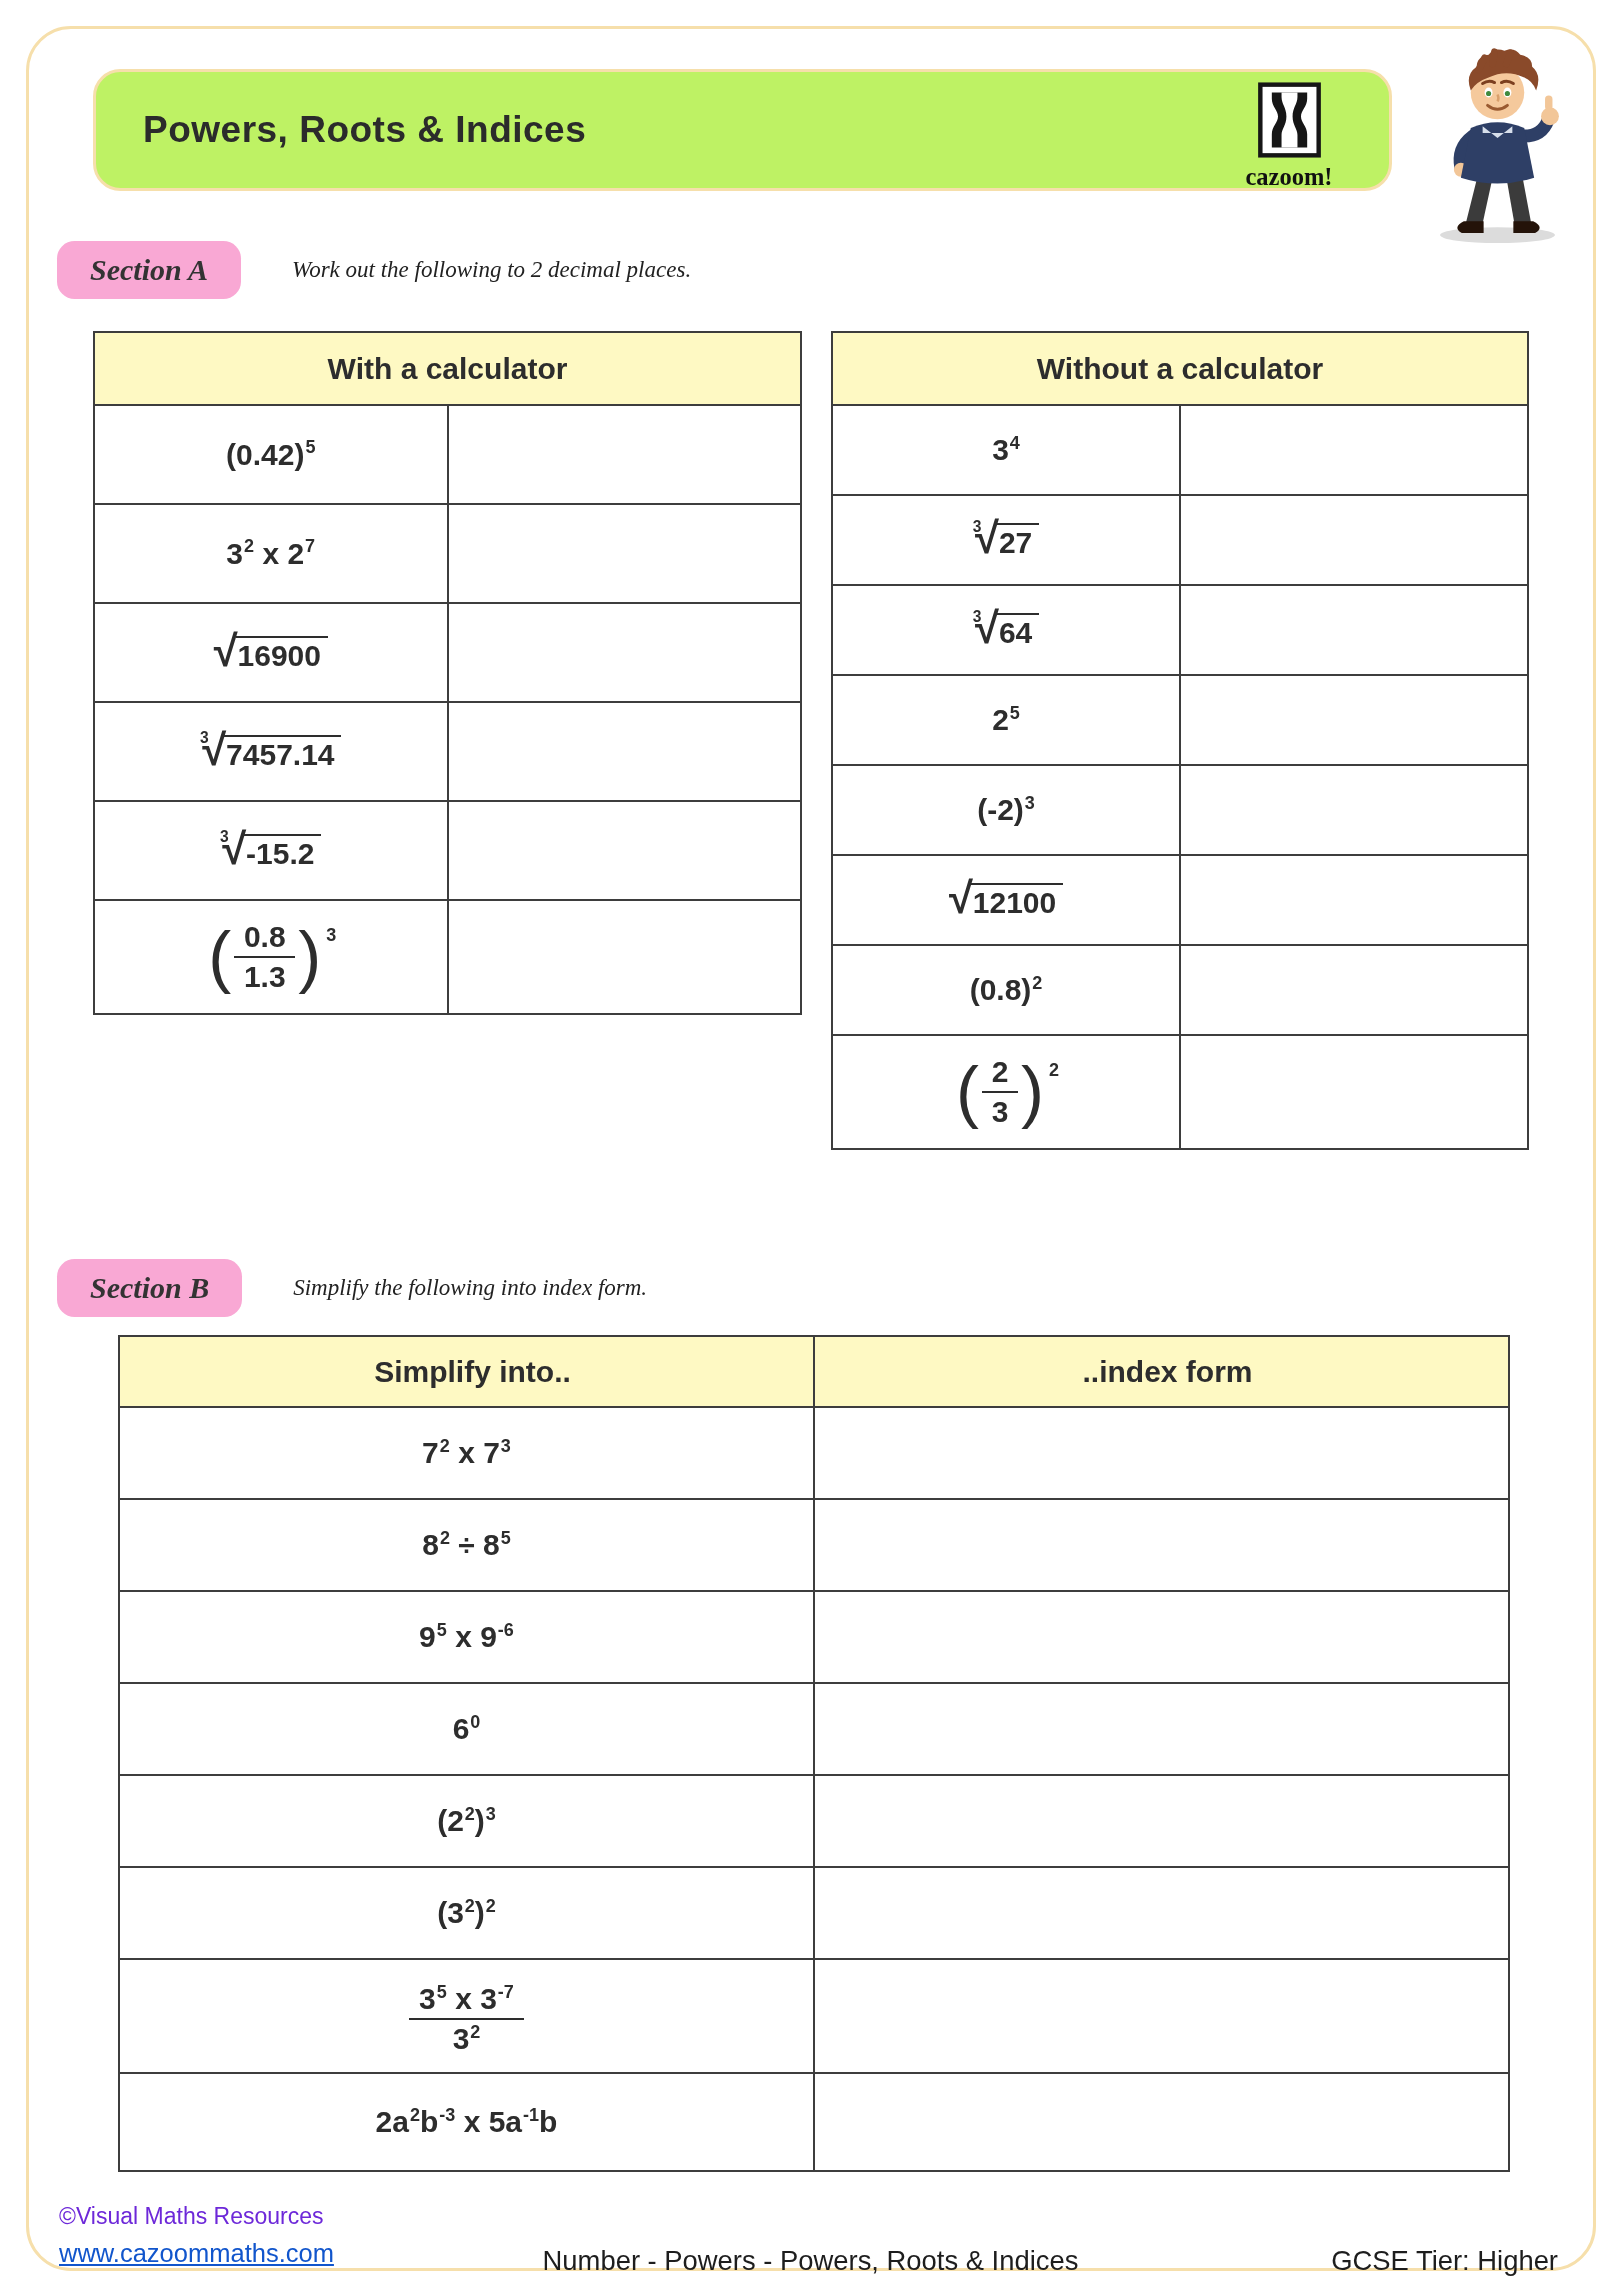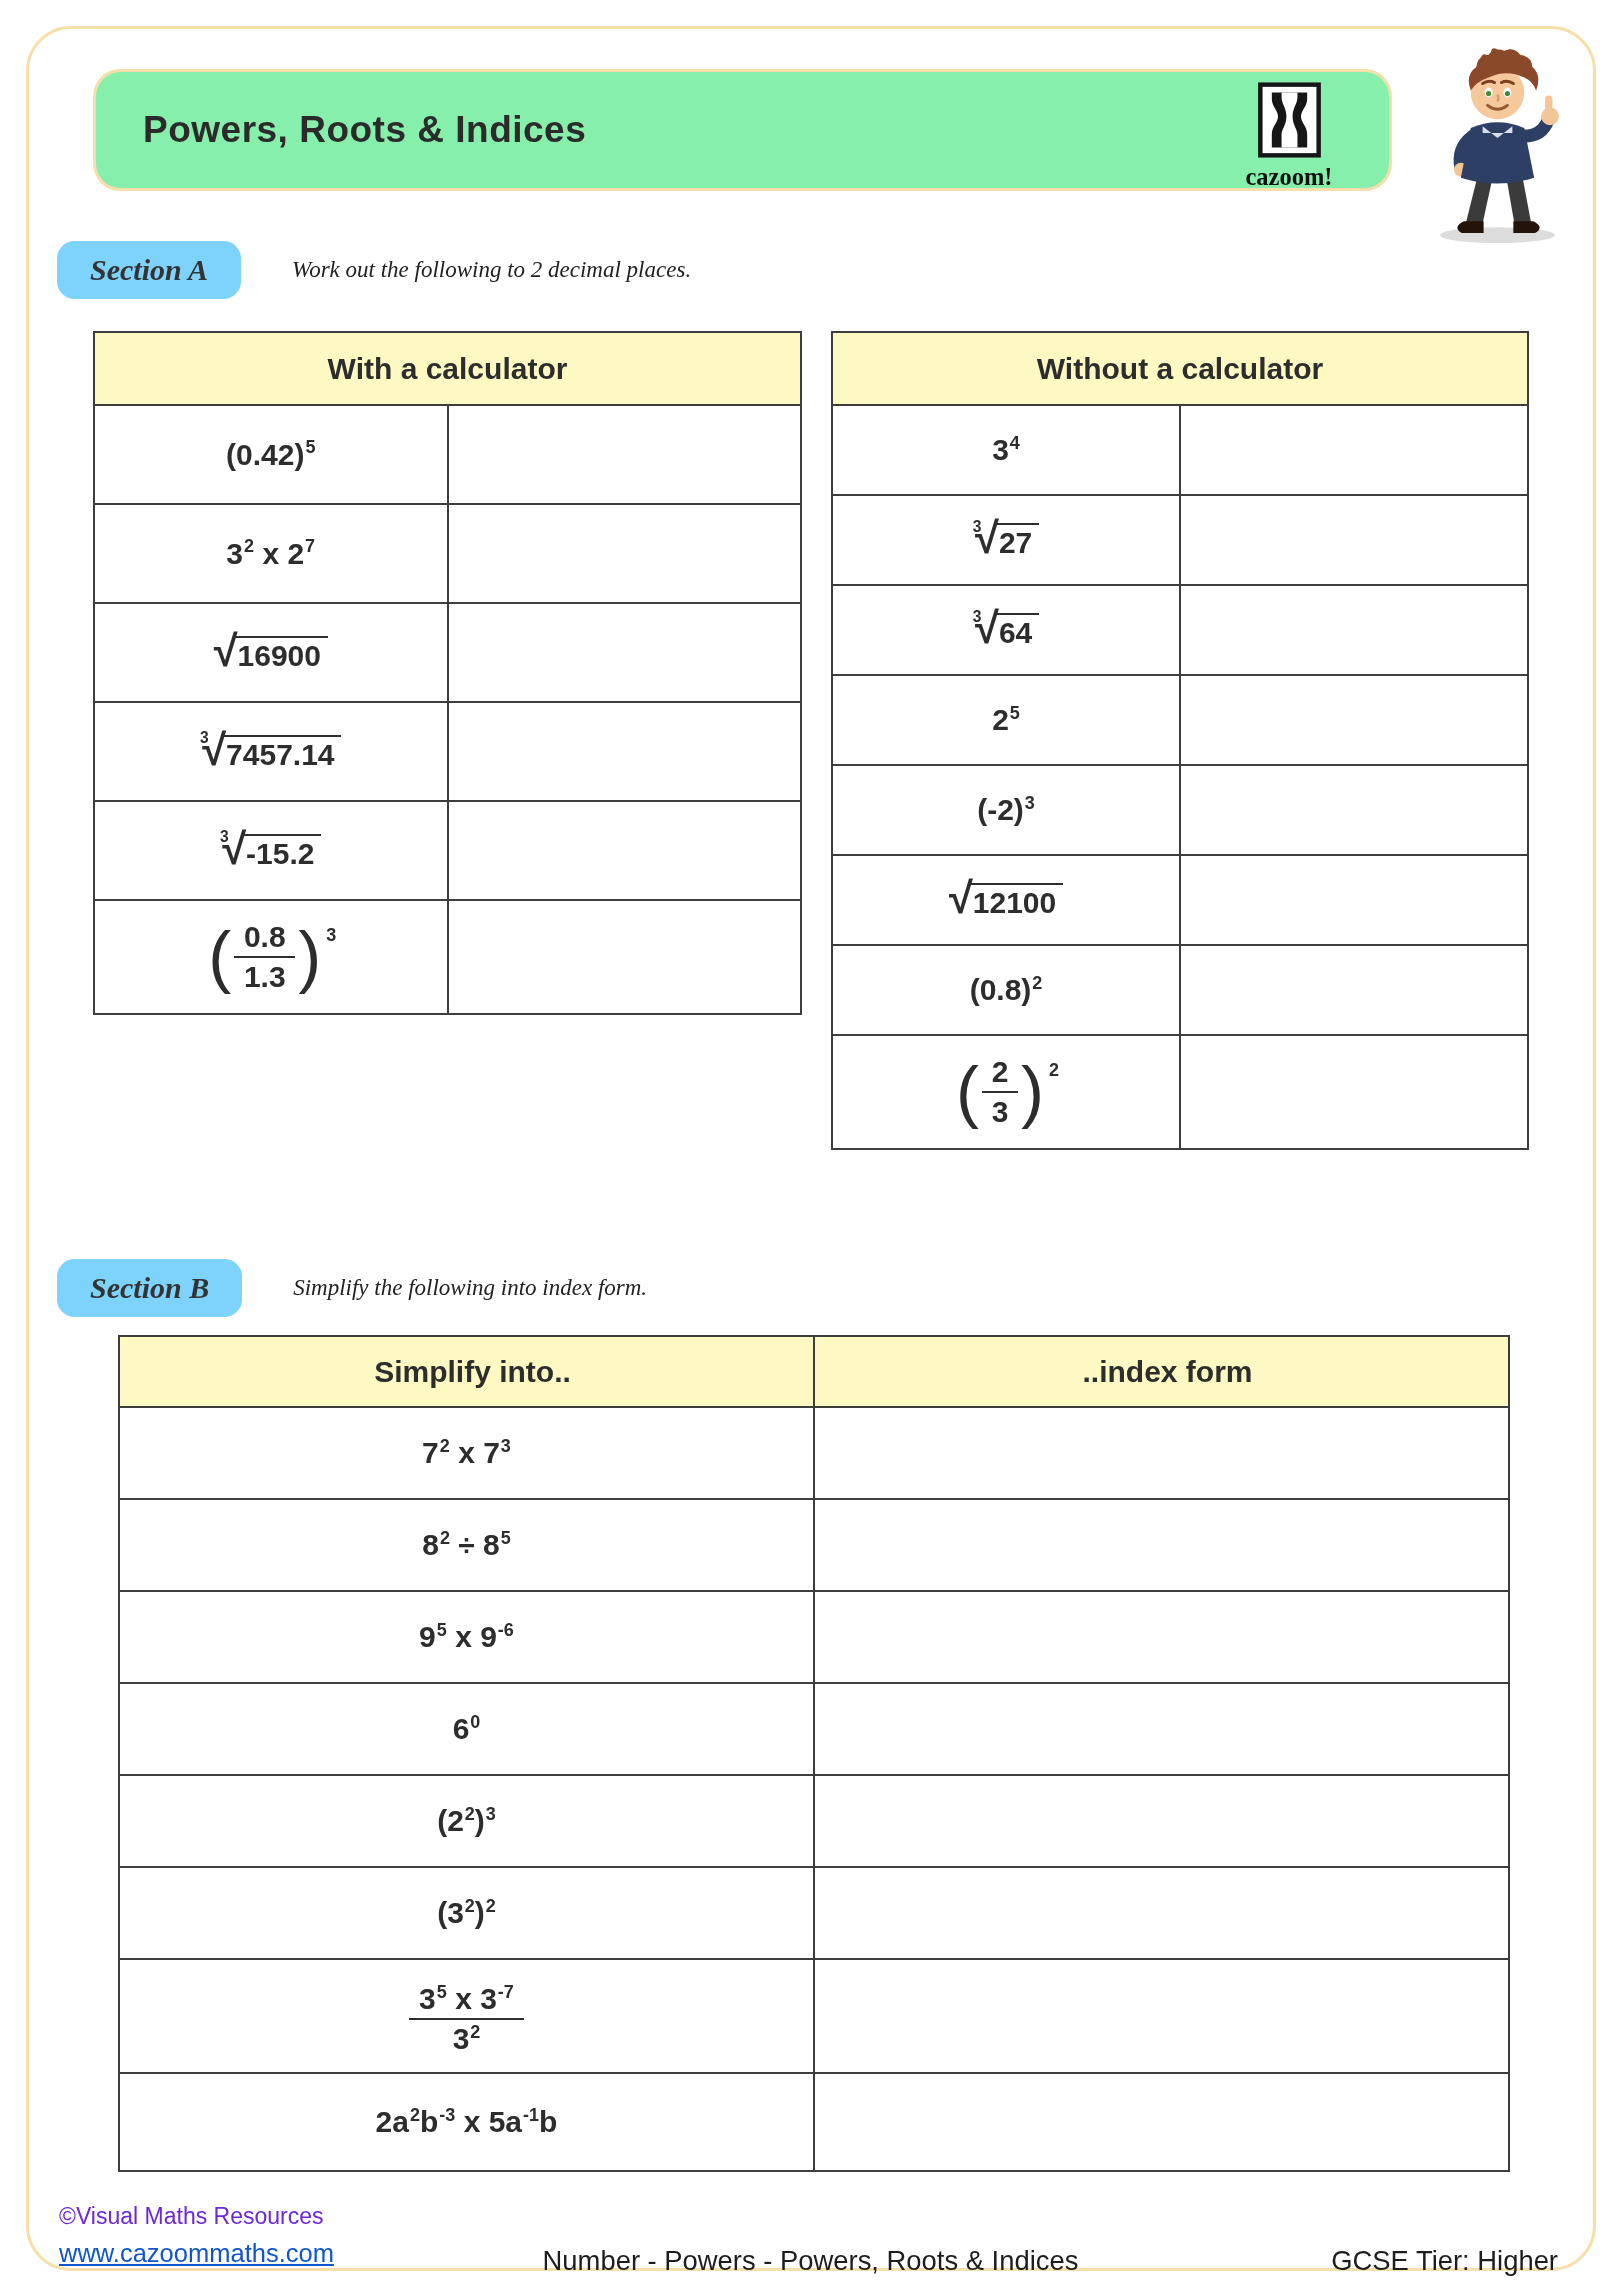--- a/index.html
+++ b/index.html
@@ -9,34 +9,34 @@
     font-family:"Liberation Sans", sans-serif;
   }
   .page-border {
     position:absolute; left:25.5px; top:25.5px; right:25.5px; bottom:21.6px;
     border:3.9px solid #f6dfab; border-radius:45px; pointer-events:none;
   }
 
   
   .title-box {
     position:absolute; left:93px; top:69px; width:1299px; height:122px;
-    border:3.9px solid #f6dfab; border-radius:27.4px; background:#86efac;
+    border:3.9px solid #f6dfab; border-radius:27.4px; background:#bef264;
     display:flex; align-items:center;
   }
   .page-title { font-size:37px; font-weight:bold; letter-spacing:0.5px; margin-left:47px; color:#2b2b2b; }
   .logo { position:absolute; right:41px; top:9.8px; width:118px; text-align:center; }
   .logo-text { font-family:"Liberation Serif", serif; font-weight:bold; font-size:24.5px; color:#111; margin-top:1px; }
   .mascot { position:absolute; left:1402px; top:37px; width:191px; height:208px; }
 
   
   .section-head { position:absolute; left:57px; display:flex; align-items:center; }
   .section-a-head { top:241px; }
   .section-b-head { top:1259px; }
   .section-label {
-    background:#7dd3fc; border-radius:17.6px; padding:11.8px 33px;
+    background:#f9a8d4; border-radius:17.6px; padding:11.8px 33px;
     font-family:"Liberation Serif", serif; font-style:italic; font-weight:bold;
     font-size:30px; color:#333;
   }
   .section-instruction {
     font-family:"Liberation Serif", serif; font-style:italic;
     font-size:23px; margin-left:51px; color:#222;
   }
 
   
   table { border-collapse:collapse; table-layout:fixed; background:#fff; position:absolute; }

